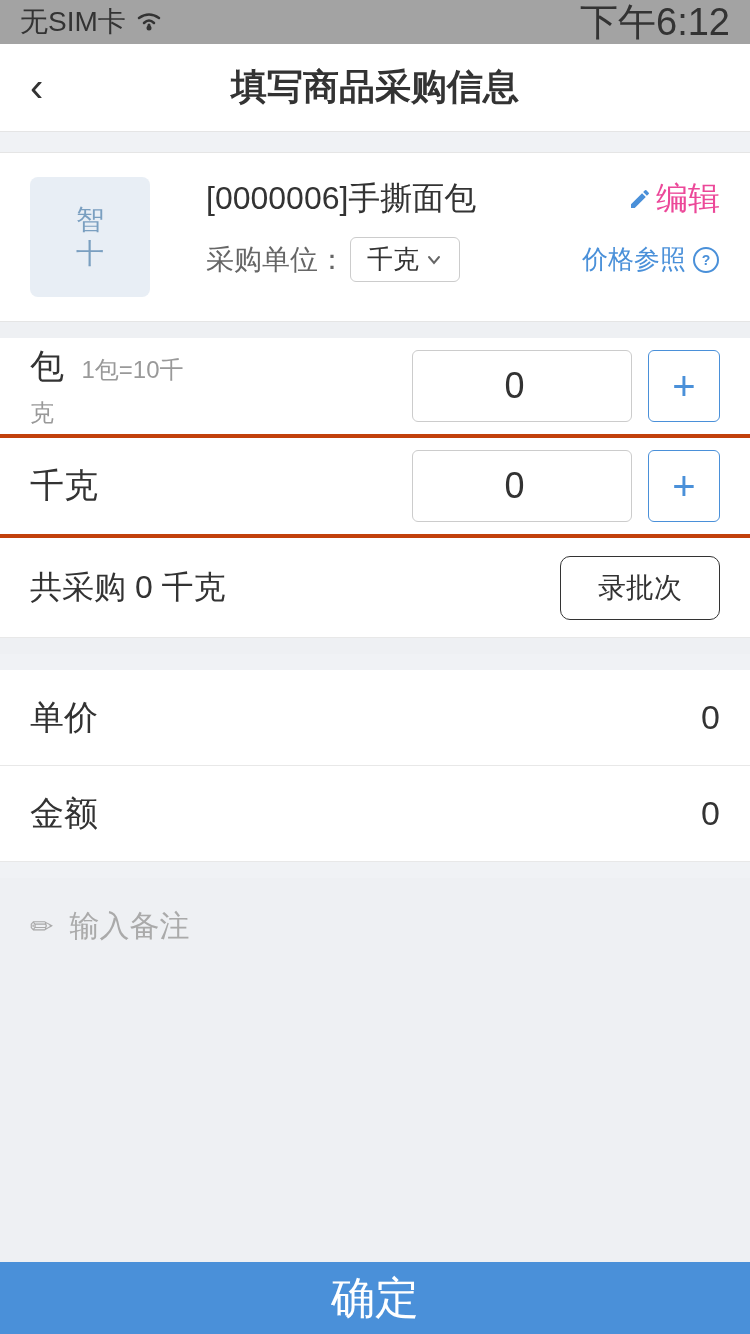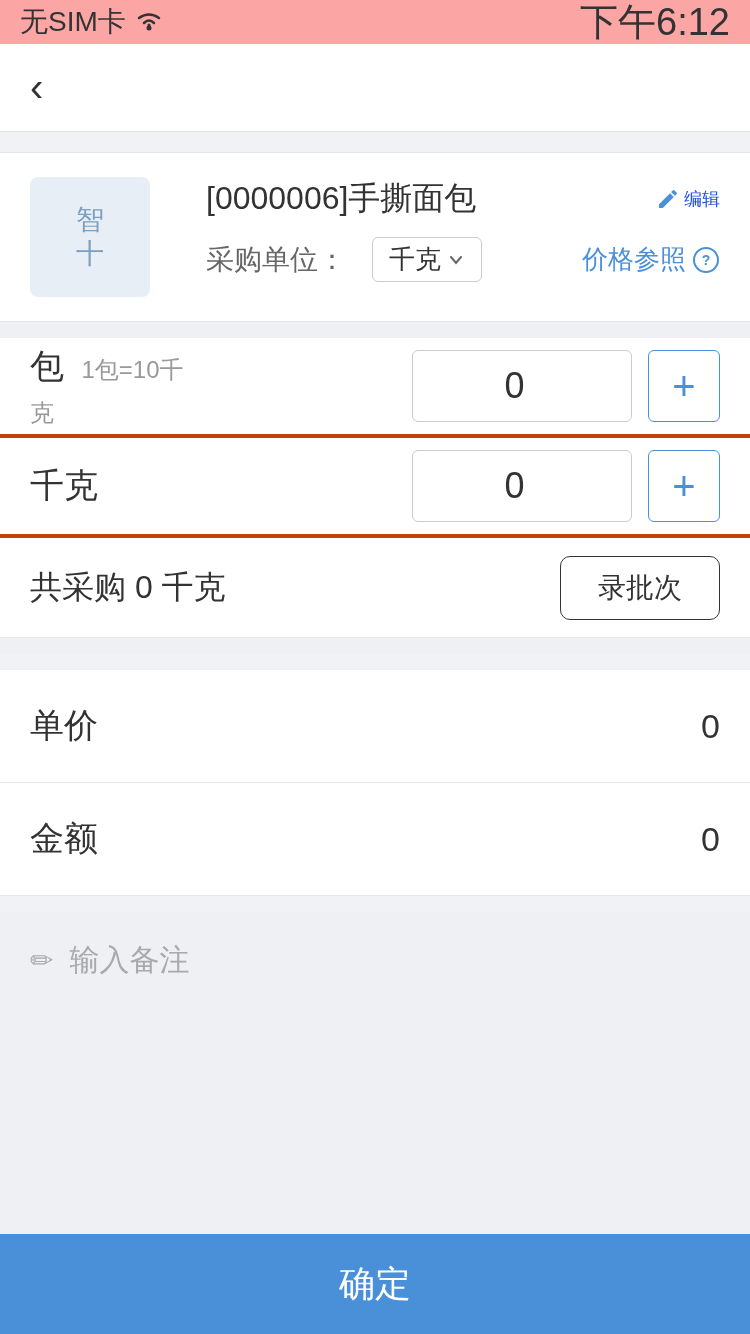--- a/index.html
+++ b/index.html
@@ -10,21 +10,21 @@
       font-family: -apple-system, "PingFang SC", "Helvetica Neue", Arial, sans-serif;
       background: #f0f2f5;
       font-size: 32px;
       color: #333;
     }
 
     
     .status-bar {
       width: 750px;
       height: 44px;
-      background: #fca5a5;
+      background: #a3a3a3;
       display: flex;
       align-items: center;
       justify-content: space-between;
       padding: 0 20px;
       font-size: 28px;
       color: #333;
     }
     .status-left { display: flex; align-items: center; gap: 8px; }
     .status-center { font-size: 38px; font-weight: 500; }
     .status-right { display: flex; align-items: center; gap: 8px; font-size: 26px; }
@@ -117,31 +117,31 @@
       justify-content: space-between;
       align-items: center;
       margin-bottom: 16px;
     }
     .product-name {
       font-size: 32px;
       color: #333;
       font-weight: 500;
     }
     .edit-btn {
-      font-size: 18px;
-      color: #1d4ed8;
+      font-size: 32px;
+      color: #ec4899;
       display: flex;
       align-items: center;
       gap: 4px;
       cursor: pointer;
     }
     .product-unit-row {
       display: flex;
       align-items: center;
-      gap: 26px;
+      gap: 4px;
     }
     .unit-label {
       font-size: 28px;
       color: #666;
     }
     .unit-select {
       border: 1px solid #ccc;
       border-radius: 6px;
       padding: 4px 16px;
       font-size: 26px;
@@ -254,21 +254,21 @@
     
     .price-section {
       background: #fff;
       margin-top: 16px;
     }
     .price-row {
       display: flex;
       align-items: center;
       justify-content: space-between;
       padding: 0 30px;
-      height: 113px;
+      height: 96px;
       border-bottom: 1px solid #e8e8e8;
     }
     .price-row-label {
       font-size: 34px;
       color: #333;
     }
     .price-row-value {
       font-size: 34px;
       color: #333;
     }
@@ -293,24 +293,24 @@
       min-height: 340px;
       background: #eef0f3;
     }
 
     
     .confirm-btn {
       position: fixed;
       bottom: 0;
       left: 0;
       width: 750px;
-      height: 100px;
+      height: 72px;
       background: #4a90d9;
       color: #fff;
-      font-size: 36px;
+      font-size: 44px;
       font-weight: 500;
       display: flex;
       align-items: center;
       justify-content: center;
       cursor: pointer;
       border: none;
       outline: none;
     }
     .icon-pencil { font-size: 24px; }
   </style>
@@ -327,20 +327,21 @@
         <path d="M5 9 Q15 2 25 9" stroke="#333" stroke-width="2.5" fill="none" stroke-linecap="round"></path>
         <circle cx="15" cy="19" r="2.5" fill="#333"></circle>
       </svg>
     </span>
   </div>
   <div class="status-center">下午6:12</div>
 </div>
 
 <div class="nav-bar">
   <div class="nav-back">‹</div>
+  <div class="nav-title">填写商品采购信息</div>
 </div>
 
 <div class="product-card">
   <div class="product-thumb">
     <div class="product-thumb-logo">
       <div>智</div>
       <div>十</div>
     </div>
   </div>
   <div class="product-info">

